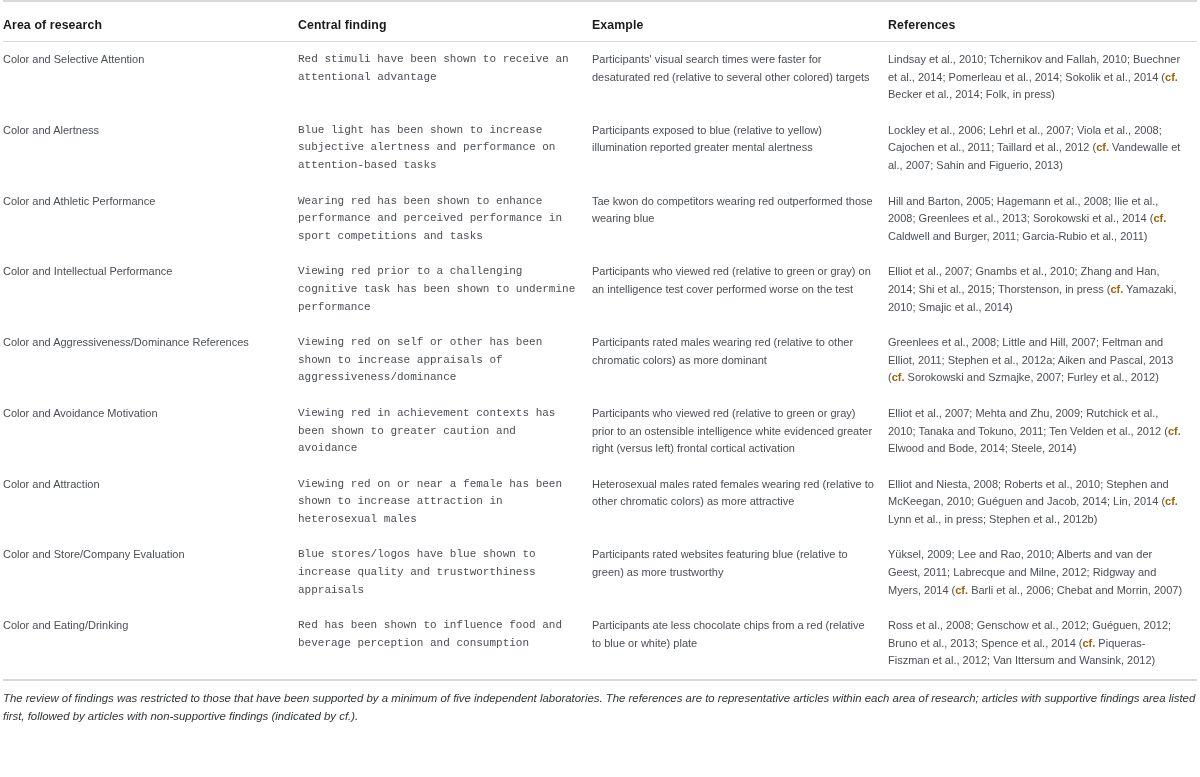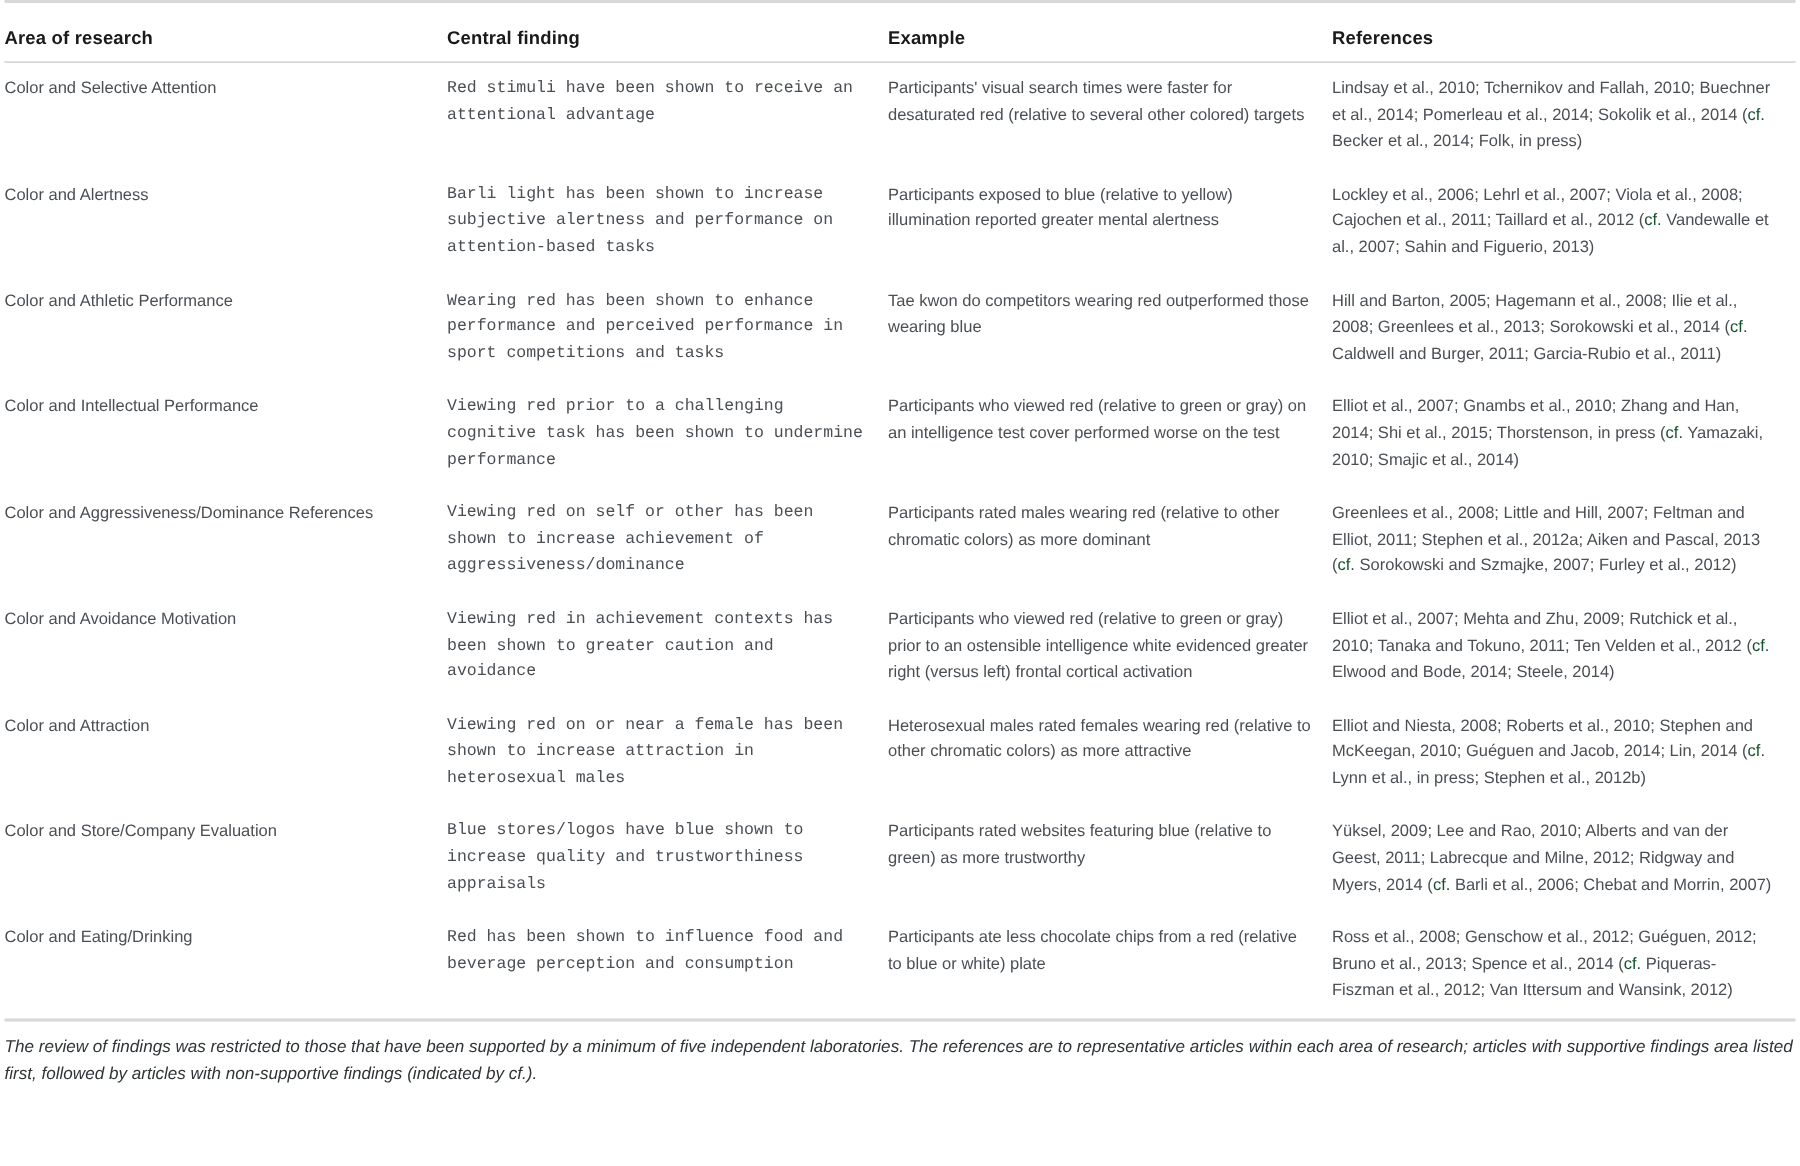--- a/index.html
+++ b/index.html
@@ -51,22 +51,22 @@
     font-family: Liberation Mono, monospace;
   }
   td.col-example {
     color: #4a4f54;
     margin-left: 24px;
   }
   td.col-refs {
     color: #b4b7ba;
   }
   td.col-refs b {
-    color: #14532d;
-    font-weight: normal;
+    color: #a16207;
+    font-weight: bold;
   }
   col.c1 { width: 295px; }
   col.c2 { width: 294px; }
   col.c3 { width: 296px; }
   col.c4 { width: 309px; }
 
   .footer-rule {
     border-top: 2px solid #d8d8d8;
     margin: 0 0 0 0;
   }
@@ -101,39 +101,39 @@
     </thead>
     <tbody id="table-body">
         <tr>
           <td class="col-area">Color and Selective Attention</td>
           <td class="col-finding">Red stimuli have been shown to receive an attentional advantage</td>
           <td class="col-example">Participants' visual search times were faster for desaturated red (relative to several other colored) targets</td>
           <td class="col-refs"><span>Lindsay et al., 2010; Tchernikov and Fallah, 2010; Buechner et al., 2014; Pomerleau et al., 2014; Sokolik et al., 2014 (</span><b>cf.</b><span> Becker et al., 2014; Folk, in press)</span></td>
         </tr>
         <tr>
           <td class="col-area">Color and Alertness</td>
-          <td class="col-finding">Barli light has been shown to increase subjective alertness and performance on attention-based tasks</td>
+          <td class="col-finding">Blue light has been shown to increase subjective alertness and performance on attention-based tasks</td>
           <td class="col-example">Participants exposed to blue (relative to yellow) illumination reported greater mental alertness</td>
           <td class="col-refs"><span>Lockley et al., 2006; Lehrl et al., 2007; Viola et al., 2008; Cajochen et al., 2011; Taillard et al., 2012 (</span><b>cf.</b><span> Vandewalle et al., 2007; Sahin and Figuerio, 2013)</span></td>
         </tr>
         <tr>
           <td class="col-area">Color and Athletic Performance</td>
           <td class="col-finding">Wearing red has been shown to enhance performance and perceived performance in sport competitions and tasks</td>
           <td class="col-example">Tae kwon do competitors wearing red outperformed those wearing blue</td>
           <td class="col-refs"><span>Hill and Barton, 2005; Hagemann et al., 2008; Ilie et al., 2008; Greenlees et al., 2013; Sorokowski et al., 2014 (</span><b>cf.</b><span> Caldwell and Burger, 2011; Garcia-Rubio et al., 2011)</span></td>
         </tr>
         <tr>
           <td class="col-area">Color and Intellectual Performance</td>
           <td class="col-finding">Viewing red prior to a challenging cognitive task has been shown to undermine performance</td>
           <td class="col-example">Participants who viewed red (relative to green or gray) on an intelligence test cover performed worse on the test</td>
           <td class="col-refs"><span>Elliot et al., 2007; Gnambs et al., 2010; Zhang and Han, 2014; Shi et al., 2015; Thorstenson, in press (</span><b>cf.</b><span> Yamazaki, 2010; Smajic et al., 2014)</span></td>
         </tr>
         <tr>
           <td class="col-area">Color and Aggressiveness/Dominance References</td>
-          <td class="col-finding">Viewing red on self or other has been shown to increase achievement of aggressiveness/dominance</td>
+          <td class="col-finding">Viewing red on self or other has been shown to increase appraisals of aggressiveness/dominance</td>
           <td class="col-example">Participants rated males wearing red (relative to other chromatic colors) as more dominant</td>
           <td class="col-refs"><span>Greenlees et al., 2008; Little and Hill, 2007; Feltman and Elliot, 2011; Stephen et al., 2012a; Aiken and Pascal, 2013 (</span><b>cf.</b><span> Sorokowski and Szmajke, 2007; Furley et al., 2012)</span></td>
         </tr>
         <tr>
           <td class="col-area">Color and Avoidance Motivation</td>
           <td class="col-finding">Viewing red in achievement contexts has been shown to greater caution and avoidance</td>
           <td class="col-example">Participants who viewed red (relative to green or gray) prior to an ostensible intelligence white evidenced greater right (versus left) frontal cortical activation</td>
           <td class="col-refs"><span>Elliot et al., 2007; Mehta and Zhu, 2009; Rutchick et al., 2010; Tanaka and Tokuno, 2011; Ten Velden et al., 2012 (</span><b>cf.</b><span> Elwood and Bode, 2014; Steele, 2014)</span></td>
         </tr>
         <tr>

